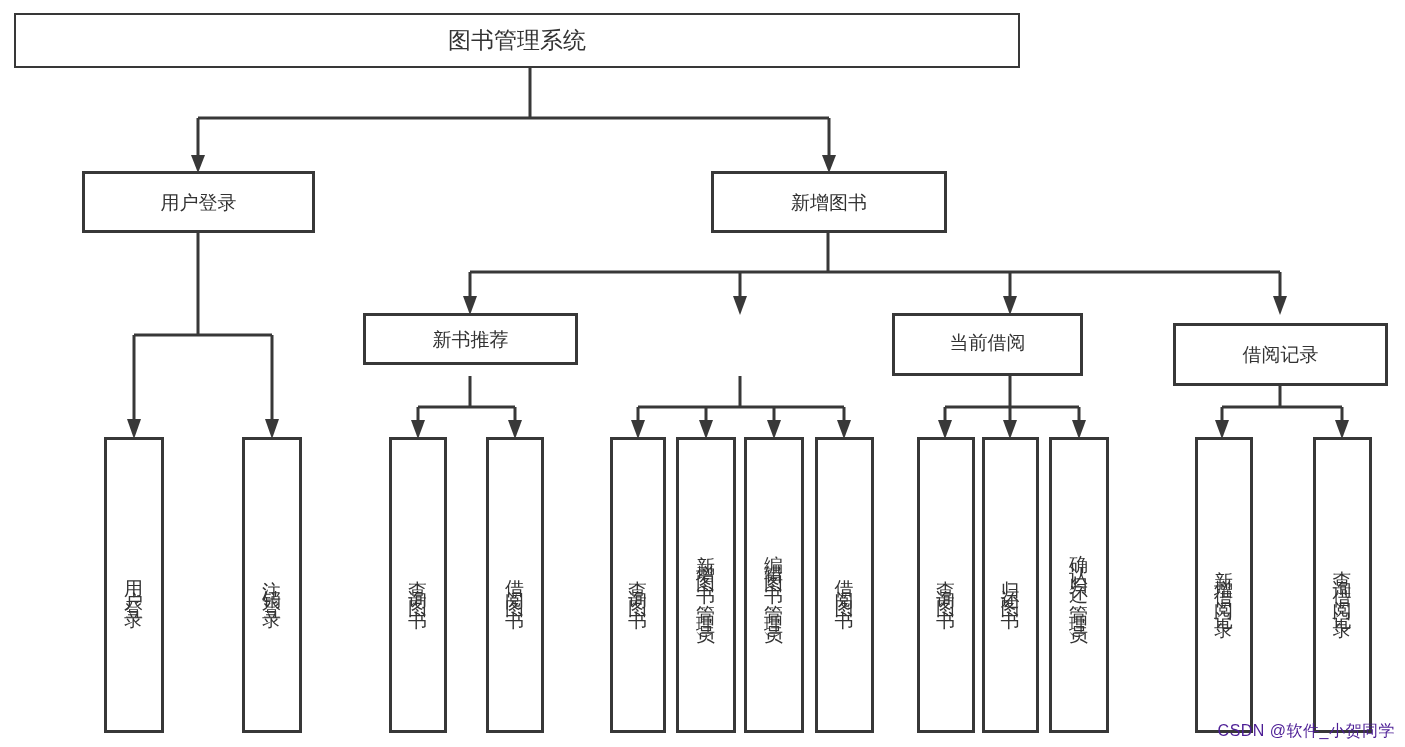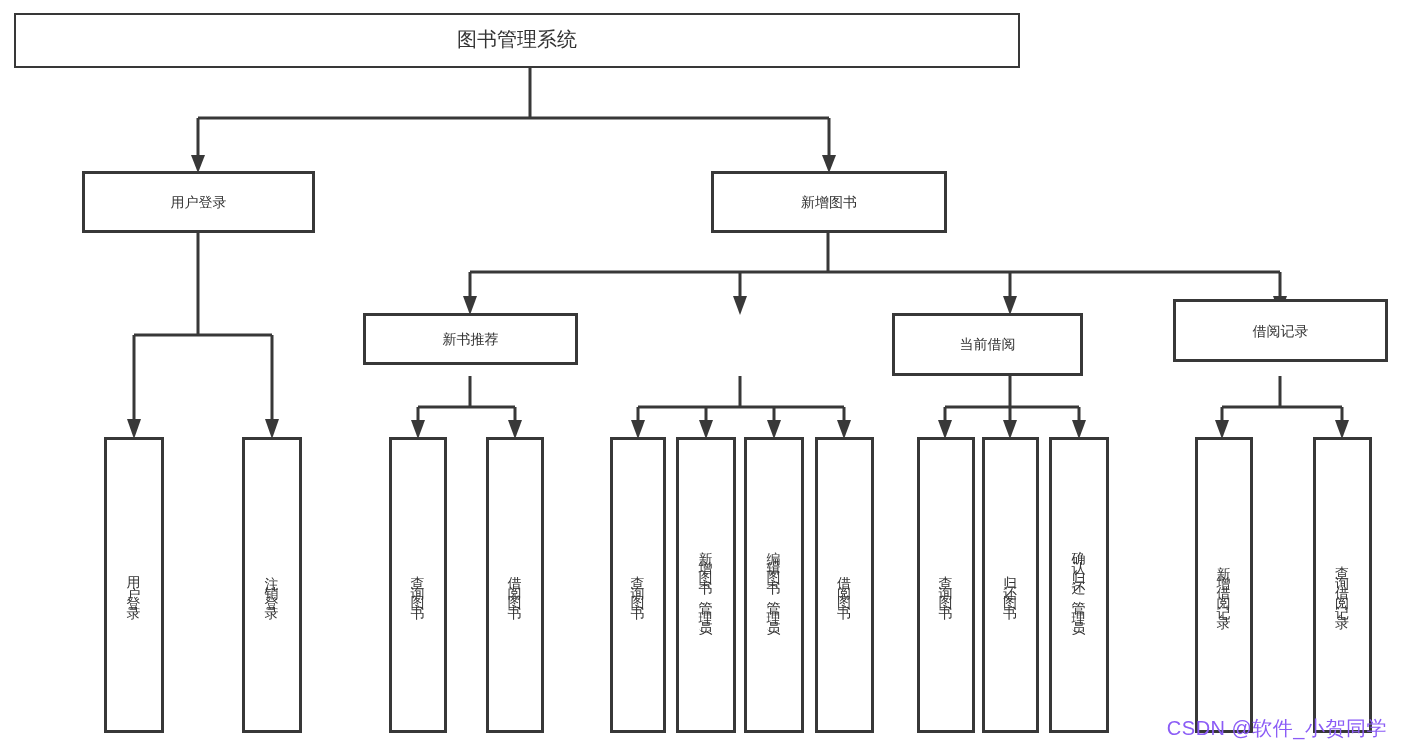--- a/index.html
+++ b/index.html
@@ -14,38 +14,38 @@
   .connectors{position:absolute;left:0;top:0;width:1405px;height:747px;}
   .node{
     position:absolute;
     box-sizing:border-box;
     border:3px solid #383838;
     background:#ffffff;
     display:flex;
     align-items:center;
     justify-content:center;
     color:#333333;
-    font-size:14px;
+    font-size:19px;
     line-height:1;
     z-index:2;
   }
-  .node.root{border-width:2px;font-size:20px;font-family:Liberation Mono, monospace;}
+  .node.root{border-width:2px;font-size:23px;}
   .node .label{white-space:nowrap;}
   .node.vertical .label{
     writing-mode:vertical-rl;
     text-orientation:mixed;
     letter-spacing:10px;
     white-space:nowrap;
   }
   .watermark{
     position:absolute;
-    right:18px;
+    right:10px;
     bottom:5px;
-    color:#8b5cf6;
-    font-size:20px;
+    color:#4c1d95;
+    font-size:16px;
     letter-spacing:0.5px;
     z-index:5;
     white-space:nowrap;
   }
 </style>
 </head>
 <body>
 
 <div class="stage">
 
@@ -104,21 +104,21 @@
   <div class="node" style="left:711px;top:171px;width:236px;height:62px;">
     <span class="label">新增图书</span>
   </div>
 
   <div class="node" style="left:363px;top:313px;width:215px;height:52px;">
     <span class="label">新书推荐</span>
   </div>
   <div class="node" style="left:892px;top:313px;width:191px;height:63px;font-family:Liberation Mono, monospace;">
     <span class="label">当前借阅</span>
   </div>
-  <div class="node" style="left:1173px;top:299px;width:215px;height:63px;">
+  <div class="node" style="left:1173px;top:323px;width:215px;height:63px;">
     <span class="label">借阅记录</span>
   </div>
 
   <div class="node vertical" style="left:104px;top:437px;width:60px;height:296px;">
     <span class="label">用户登录</span>
   </div>
   <div class="node vertical" style="left:242px;top:437px;width:60px;height:296px;">
     <span class="label">注销登录</span>
   </div>
 

